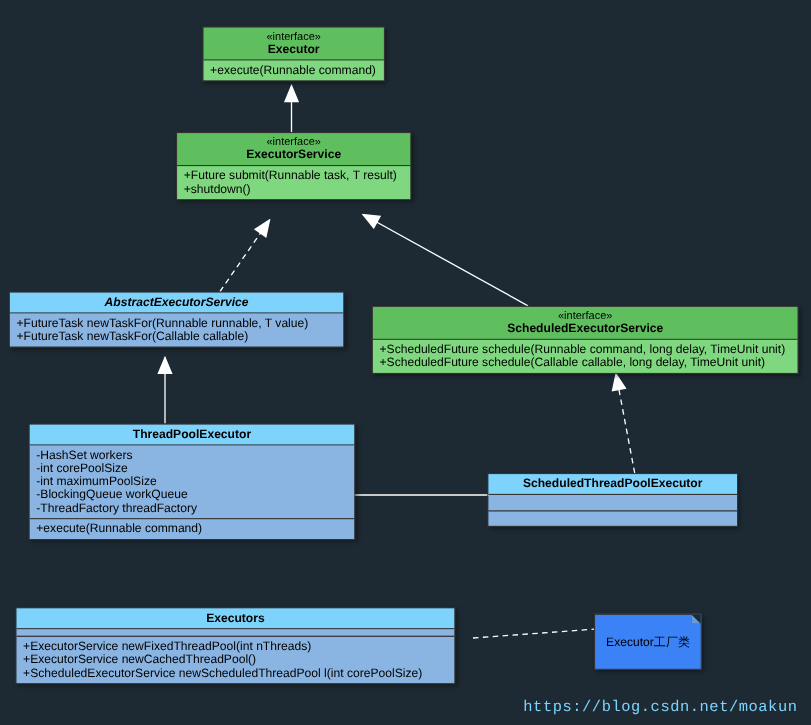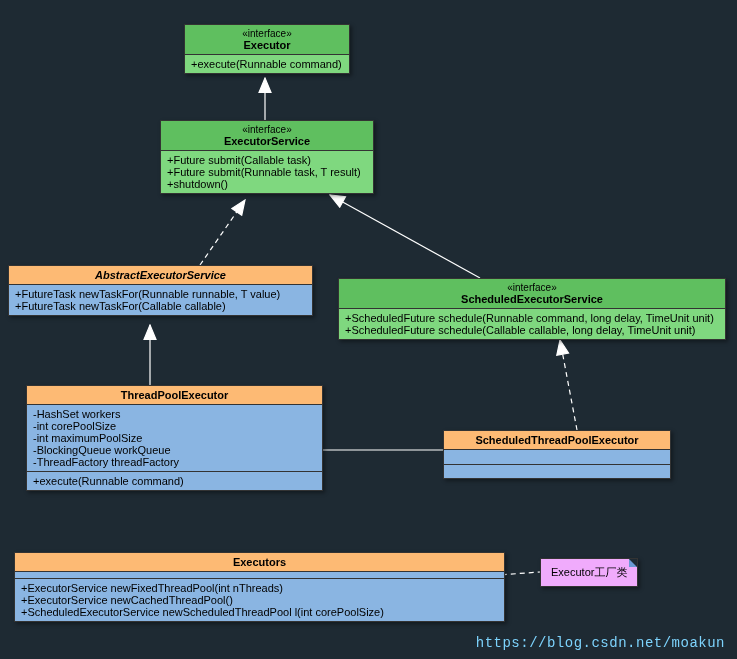--- a/index.html
+++ b/index.html
@@ -13,21 +13,21 @@
     position: relative;
     overflow: hidden;
   }
   .uml {
     position: absolute;
     border: 1px solid #333;
     box-shadow: 2px 2px 4px rgba(0,0,0,0.4);
   }
   .green .head { background: #5fbf5f; }
   .green .body { background: #7fd87f; }
-  .blue .head  { background: #fdba74; }
+  .blue .head  { background: #7dd3fc; }
   .blue .body  { background: #8ab5e2; }
   .head {
     text-align: center;
     font-weight: bold;
     padding: 3px 6px;
     border-bottom: 1px solid #333;
   }
   .stereo {
     font-weight: normal;
     font-style: normal;
@@ -37,23 +37,23 @@
   .body {
     padding: 3px 6px;
   }
   .sect {
     border-top: 1px solid #333;
     padding: 3px 6px;
   }
   .body div { white-space: nowrap; }
   .note {
     position: absolute;
-    background: #f0abfc;
+    background: #3b82f6;
     border: 1px solid #333;
-    padding: 6px 10px;
+    padding: 17px 10px;
     font-size: 11px;
     box-shadow: 2px 2px 4px rgba(0,0,0,0.4);
   }
   .note::after {
     content: "";
     position: absolute;
     top: 0; right: 0;
     border-left: 8px solid #6a9ad4;
     border-top: 8px solid #1e2a33;
   }
@@ -107,21 +107,20 @@
     <div>+execute(Runnable command)</div>
   </div>
 </div>
 
 <div class="uml green" style="left:160px; top:120px; width:214px;">
   <div class="head">
     <div class="stereo">«interface»</div>
     <div>ExecutorService</div>
   </div>
   <div class="body">
-    <div>+Future submit(Callable task)</div>
     <div>+Future submit(Runnable task, T result)</div>
     <div>+shutdown()</div>
   </div>
 </div>
 
 <div class="uml blue" style="left:8px; top:265px; width:305px;">
   <div class="head italic">AbstractExecutorService</div>
   <div class="body">
     <div>+FutureTask  newTaskFor(Runnable runnable, T value)</div>
     <div>+FutureTask  newTaskFor(Callable  callable)</div>
@@ -152,21 +151,21 @@
     <div>+execute(Runnable command)</div>
   </div>
 </div>
 
 <div class="uml blue" style="left:443px; top:430px; width:228px;">
   <div class="head">ScheduledThreadPoolExecutor</div>
   <div class="body" style="height:14px;"></div>
   <div class="body sect" style="height:14px;"></div>
 </div>
 
-<div class="uml blue" style="left:14px; top:552px; width:491px;">
+<div class="uml blue" style="left:14px; top:552px; width:400px;">
   <div class="head">Executors</div>
   <div class="body" style="height:6px;"></div>
   <div class="body sect">
     <div>+ExecutorService newFixedThreadPool(int nThreads)</div>
     <div>+ExecutorService newCachedThreadPool()</div>
     <div>+ScheduledExecutorService  newScheduledThreadPool l(int corePoolSize)</div>
   </div>
 </div>
 
 <div class="note" style="left:540px; top:558px;">

